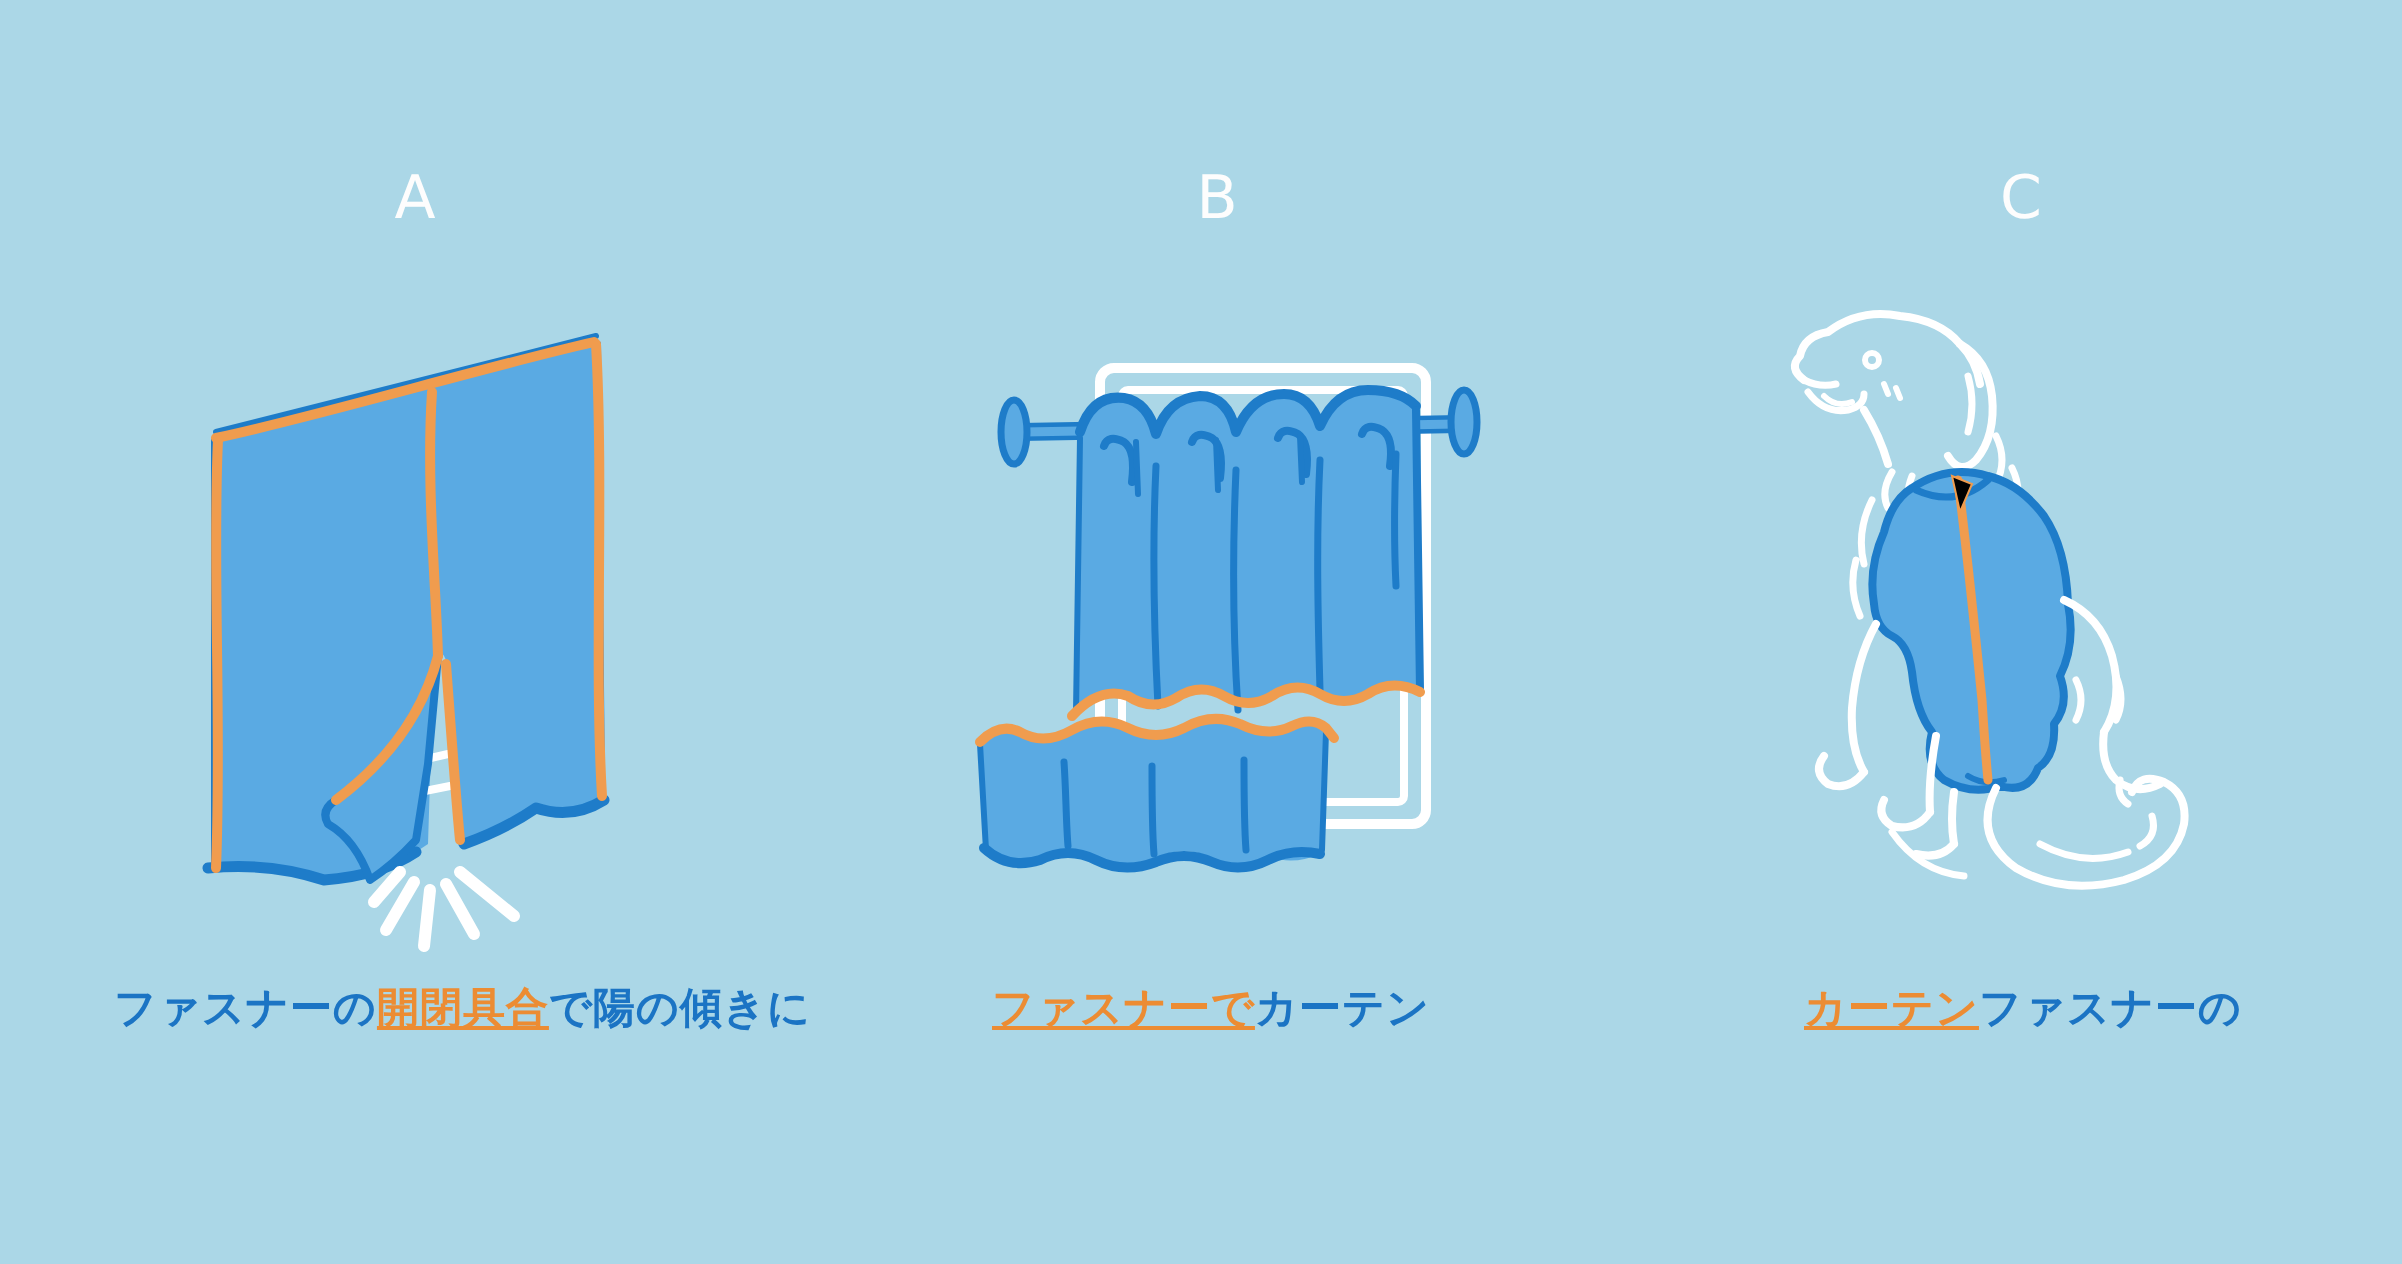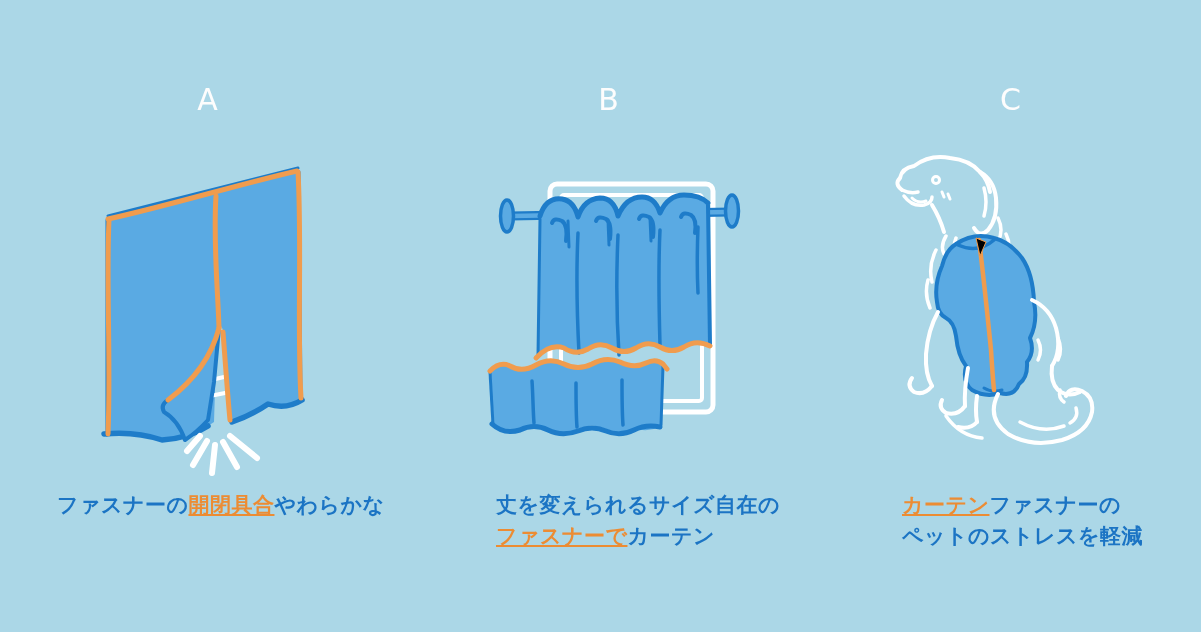--- a/index.html
+++ b/index.html
@@ -181,26 +181,24 @@
     <path class="ln white" stroke-width="4" d="M152,150 Q170,158 176,178 Q182,200 172,216"></path>
     <path class="ln white" stroke-width="3.5" d="M158,190 Q163,200 158,210 M178,188 Q183,200 178,210"></path>
     <path class="ln white" stroke-width="4" d="M172,216 Q170,232 178,240 Q188,248 200,242"></path>
     <path class="ln white" stroke-width="3.5" d="M180,240 Q178,248 184,252"></path>
     <path class="ln white" stroke-width="4" d="M118,244 Q106,268 128,284 Q152,298 182,290 Q208,282 212,262 Q214,247 202,241 Q190,236 186,246"></path>
     <path class="ln white" stroke-width="3.5" d="M140,272 Q162,284 184,276 M196,258 Q199,268 190,273"></path>
     <path class="ln white" stroke-width="3.5" d="M66,266 Q80,286 102,288"></path>
   </svg>
 
   <div class="caption cap-a">
-    <div><span data-color="blue">ファスナーの</span><span data-color="orange">開閉具合</span><span data-color="blue">やわらかな</span></div>
+    <div><span data-color="blue">ファスナーの</span><span data-color="orange">開閉具合</span><span data-color="blue">で陽の傾きに</span></div>
   </div>
 
   <div class="caption cap-b">
-    <div><span data-color="blue">丈を変えられるサイズ自在の</span></div>
     <div><span data-color="orange">ファスナーで</span><span data-color="blue">カーテン</span></div>
   </div>
 
   <div class="caption cap-c">
     <div><span data-color="orange">カーテン</span><span data-color="blue">ファスナーの</span></div>
-    <div><span data-color="blue">ペットのストレスを軽減</span></div>
   </div>
 
 </div>
 
 </body></html>

